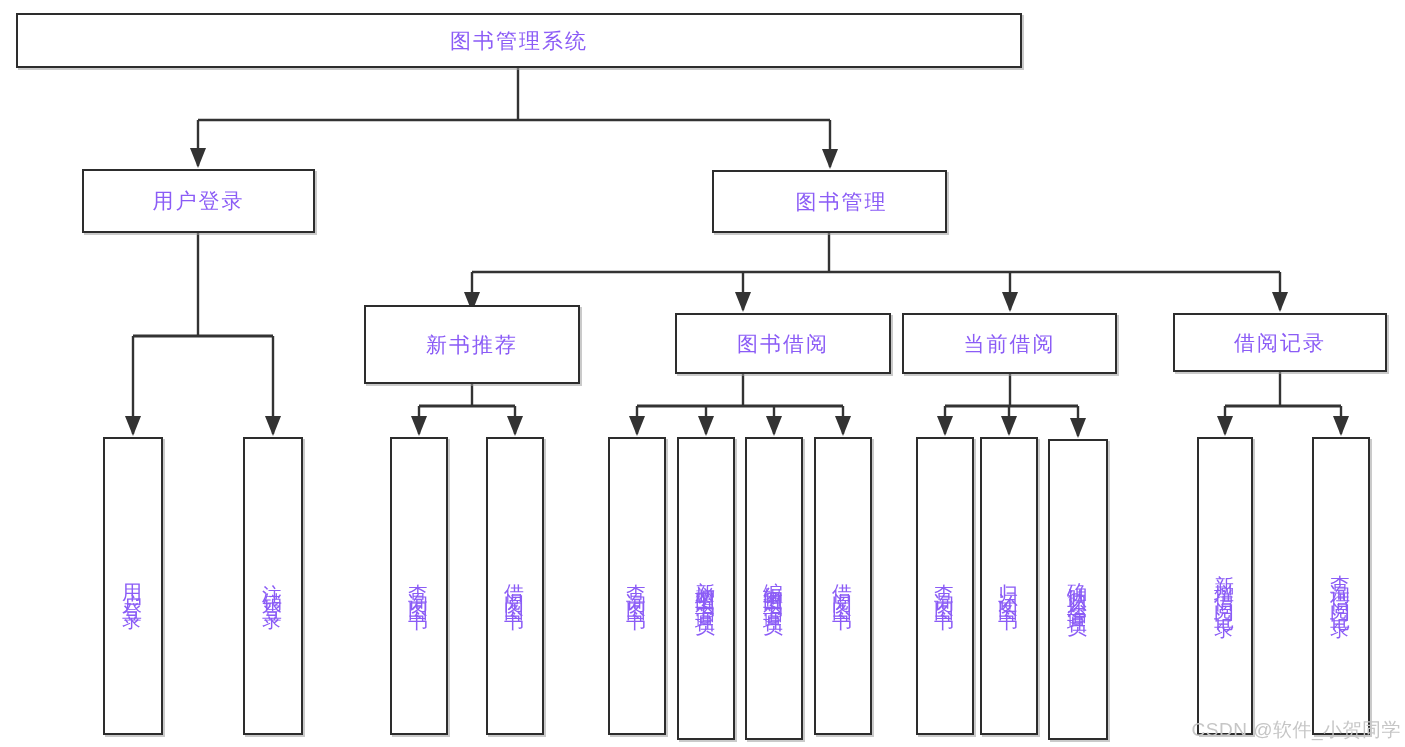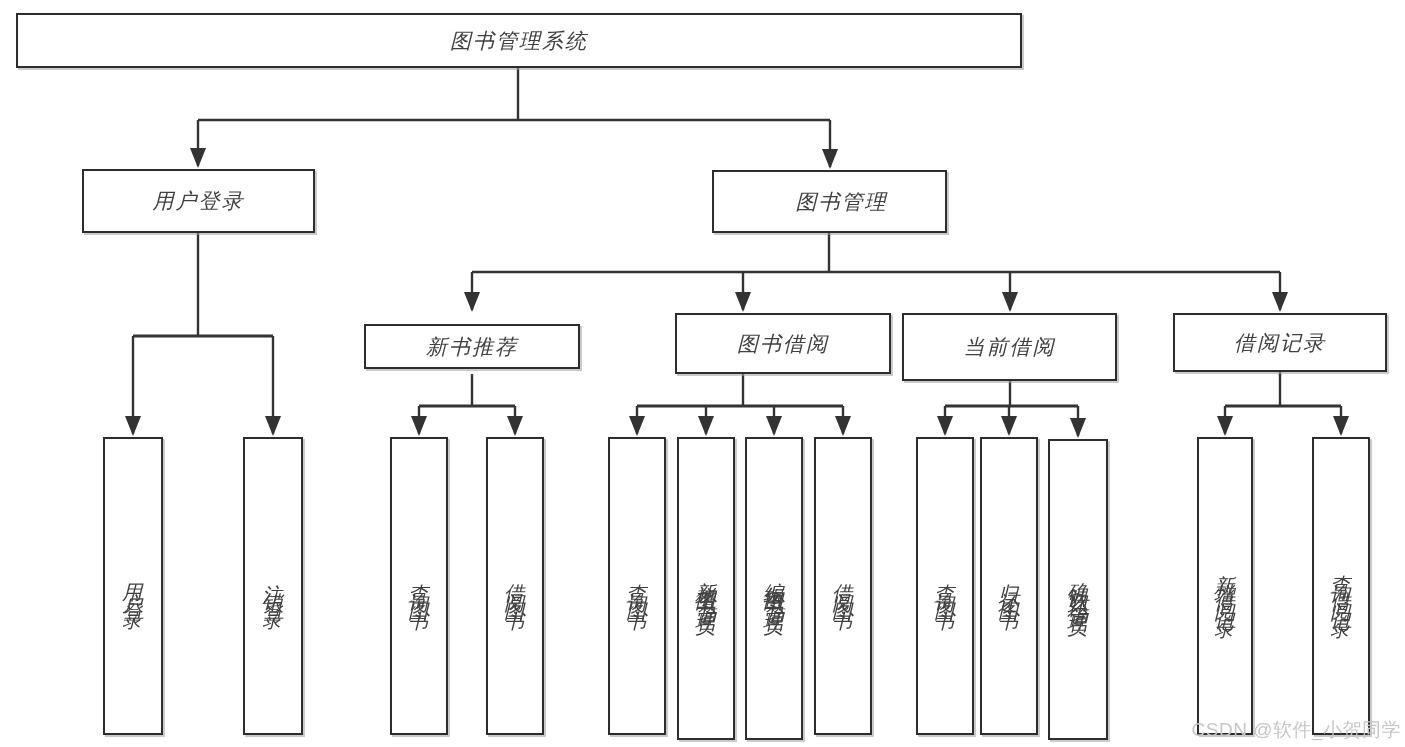--- a/index.html
+++ b/index.html
@@ -7,22 +7,21 @@
   body{width:1405px;height:747px;font-family:"Liberation Sans","DejaVu Sans",sans-serif;}
   .stage{position:relative;width:1405px;height:747px;background:#ffffff;overflow:hidden;}
   .wires{position:absolute;left:0;top:0;z-index:1;}
   .wire{stroke:#333333;stroke-width:2.4;fill:none;}
   .wire.bar{stroke-width:3;}
   .node{
     position:absolute;z-index:2;box-sizing:border-box;
     background:#ffffff;border:2px solid #2d2d2d;
     box-shadow:2px 2px 0 rgba(158,158,158,0.55);
     display:flex;align-items:center;justify-content:center;
-    color:#404040;
-    font-style:italic;
+    color:#8b5cf6;
   }
   .node.h{font-size:21px;letter-spacing:2px;white-space:nowrap;}
   .node.v{writing-mode:vertical-rl;text-orientation:mixed;font-size:20px;letter-spacing:9px;}
   .node.v.tight{letter-spacing:5px;}
   .watermark{
     position:absolute;z-index:3;right:4px;bottom:4px;
     font-size:19px;color:#c6c6c6;letter-spacing:0.5px;white-space:nowrap;margin-top:41px;
   }
 </style>
 </head>
@@ -88,23 +87,23 @@
       <path class="wire" d="M1225,406 V434" marker-end="url(#arw)"></path>
       <path class="wire" d="M1341,406 V434" marker-end="url(#arw)"></path>
     </g>
   </svg>
 
   <div class="node h" style="left:16px;top:13px;width:1006px;height:55px;">图书管理系统</div>
 
   <div class="node h" style="left:82px;top:169px;width:233px;height:64px;">用户登录</div>
   <div class="node h" style="left:712px;top:170px;width:235px;height:63px;padding-left:24px;">图书管理</div>
 
-  <div class="node h" style="left:364px;top:324px;width:216px;height:45px;">新书推荐</div>
+  <div class="node h" style="left:364px;top:305px;width:216px;height:79px;">新书推荐</div>
   <div class="node h" style="left:635px;top:313px;width:216px;height:61px;margin-left:40px;">图书借阅</div>
-  <div class="node h" style="left:902px;top:313px;width:215px;height:68px;">当前借阅</div>
+  <div class="node h" style="left:902px;top:313px;width:215px;height:61px;">当前借阅</div>
   <div class="node h" style="left:1173px;top:313px;width:214px;height:59px;">借阅记录</div>
 
   <div class="node v" style="left:103px;top:437px;width:60px;height:298px;">用户登录</div>
   <div class="node v" style="left:243px;top:437px;width:60px;height:298px;">注销登录</div>
 
   <div class="node v" style="left:390px;top:437px;width:58px;height:298px;">查询图书</div>
   <div class="node v" style="left:486px;top:437px;width:58px;height:298px;">借阅图书</div>
 
   <div class="node v" style="left:608px;top:437px;width:58px;height:298px;">查询图书</div>
   <div class="node v tight" style="left:677px;top:437px;width:58px;height:303px;">新增图书（管理员）</div>

